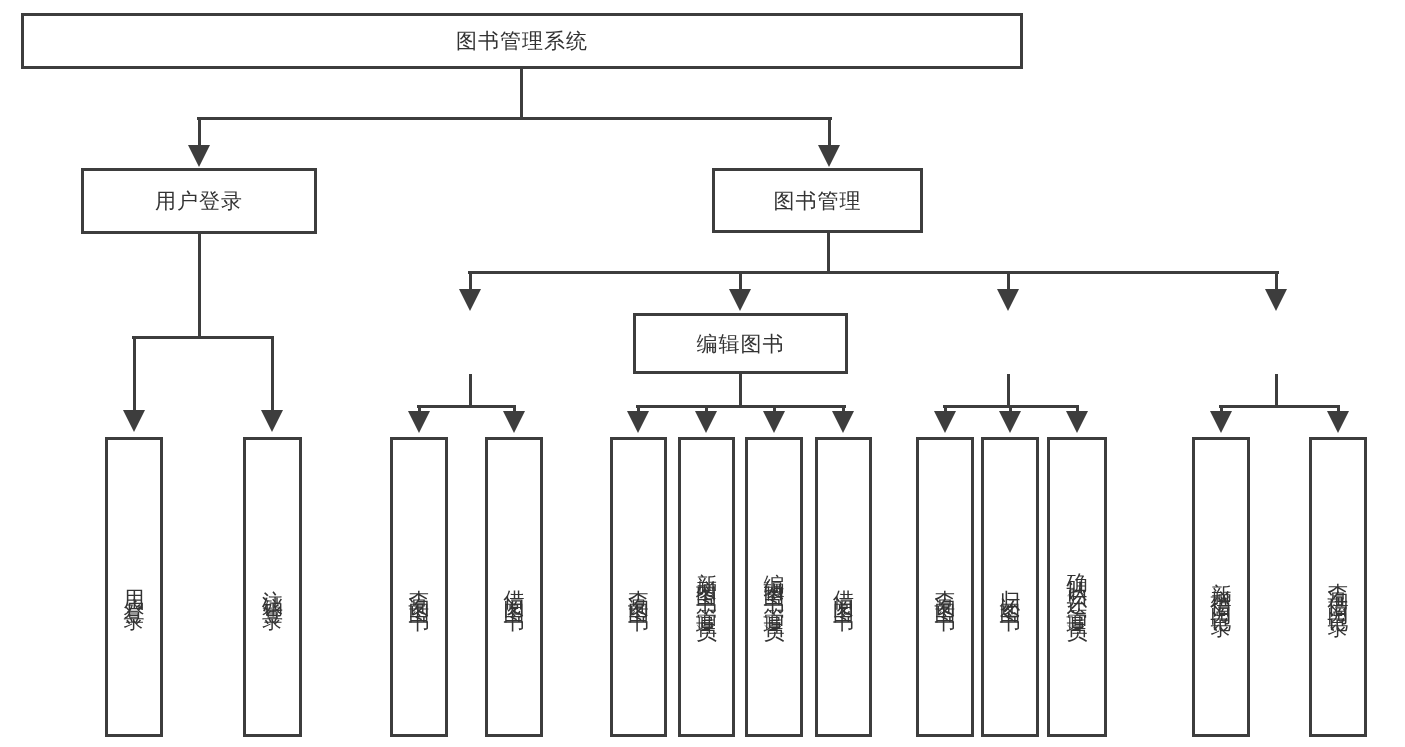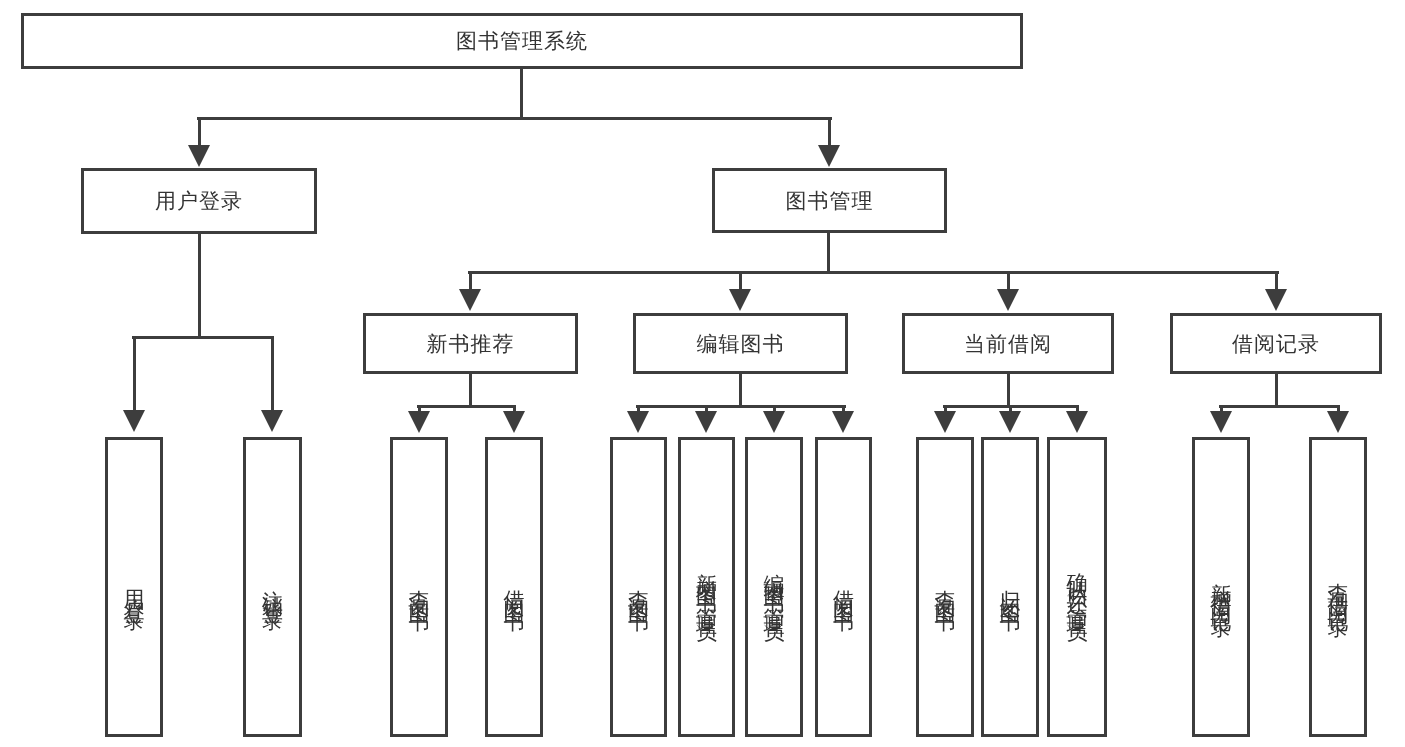--- a/index.html
+++ b/index.html
@@ -51,21 +51,21 @@
   <div class="vl" style="left:520px;top:69px;height:48px;"></div>
   <div class="hl" style="left:197px;top:117px;width:635px;"></div>
   <div class="vl" style="left:198px;top:117px;height:30px;"></div>
   <div class="arr" style="left:188px;top:145px;"></div>
   <div class="vl" style="left:828px;top:117px;height:30px;"></div>
   <div class="arr" style="left:818px;top:145px;"></div>
 
   <div class="box" style="left:81px;top:168px;width:236px;height:66px;">
     <span>用户登录</span>
   </div>
-  <div class="box" style="left:712px;top:168px;width:235px;height:65px;">
+  <div class="box" style="left:712px;top:168px;width:211px;height:65px;">
     <span>图书管理</span>
   </div>
 
   <div class="vl" style="left:198px;top:234px;height:103px;"></div>
   <div class="hl" style="left:132px;top:336px;width:142px;"></div>
   <div class="vl" style="left:133px;top:336px;height:76px;"></div>
   <div class="arr" style="left:123px;top:410px;"></div>
   <div class="vl" style="left:271px;top:336px;height:76px;"></div>
   <div class="arr" style="left:261px;top:410px;"></div>
 
@@ -73,31 +73,22 @@
   <div class="hl" style="left:468px;top:271px;width:811px;"></div>
   <div class="vl" style="left:469px;top:271px;height:20px;"></div>
   <div class="arr" style="left:459px;top:289px;"></div>
   <div class="vl" style="left:739px;top:271px;height:20px;"></div>
   <div class="arr" style="left:729px;top:289px;"></div>
   <div class="vl" style="left:1007px;top:271px;height:20px;"></div>
   <div class="arr" style="left:997px;top:289px;"></div>
   <div class="vl" style="left:1275px;top:271px;height:20px;"></div>
   <div class="arr" style="left:1265px;top:289px;"></div>
 
-  <div class="box" style="left:363px;top:313px;width:215px;height:61px;">
-    <span>新书推荐</span>
-  </div>
   <div class="box" style="left:633px;top:313px;width:215px;height:61px;">
     <span>编辑图书</span>
-  </div>
-  <div class="box" style="left:902px;top:313px;width:212px;height:61px;">
-    <span>当前借阅</span>
-  </div>
-  <div class="box" style="left:1170px;top:313px;width:212px;height:61px;">
-    <span>借阅记录</span>
   </div>
 
   <div class="vl" style="left:469px;top:374px;height:33px;"></div>
   <div class="hl" style="left:417px;top:405px;width:99px;"></div>
   <div class="vl" style="left:418px;top:405px;height:9px;"></div>
   <div class="arr" style="left:408px;top:411px;"></div>
   <div class="vl" style="left:513px;top:405px;height:9px;"></div>
   <div class="arr" style="left:503px;top:411px;"></div>
 
   <div class="vl" style="left:739px;top:374px;height:33px;"></div>

